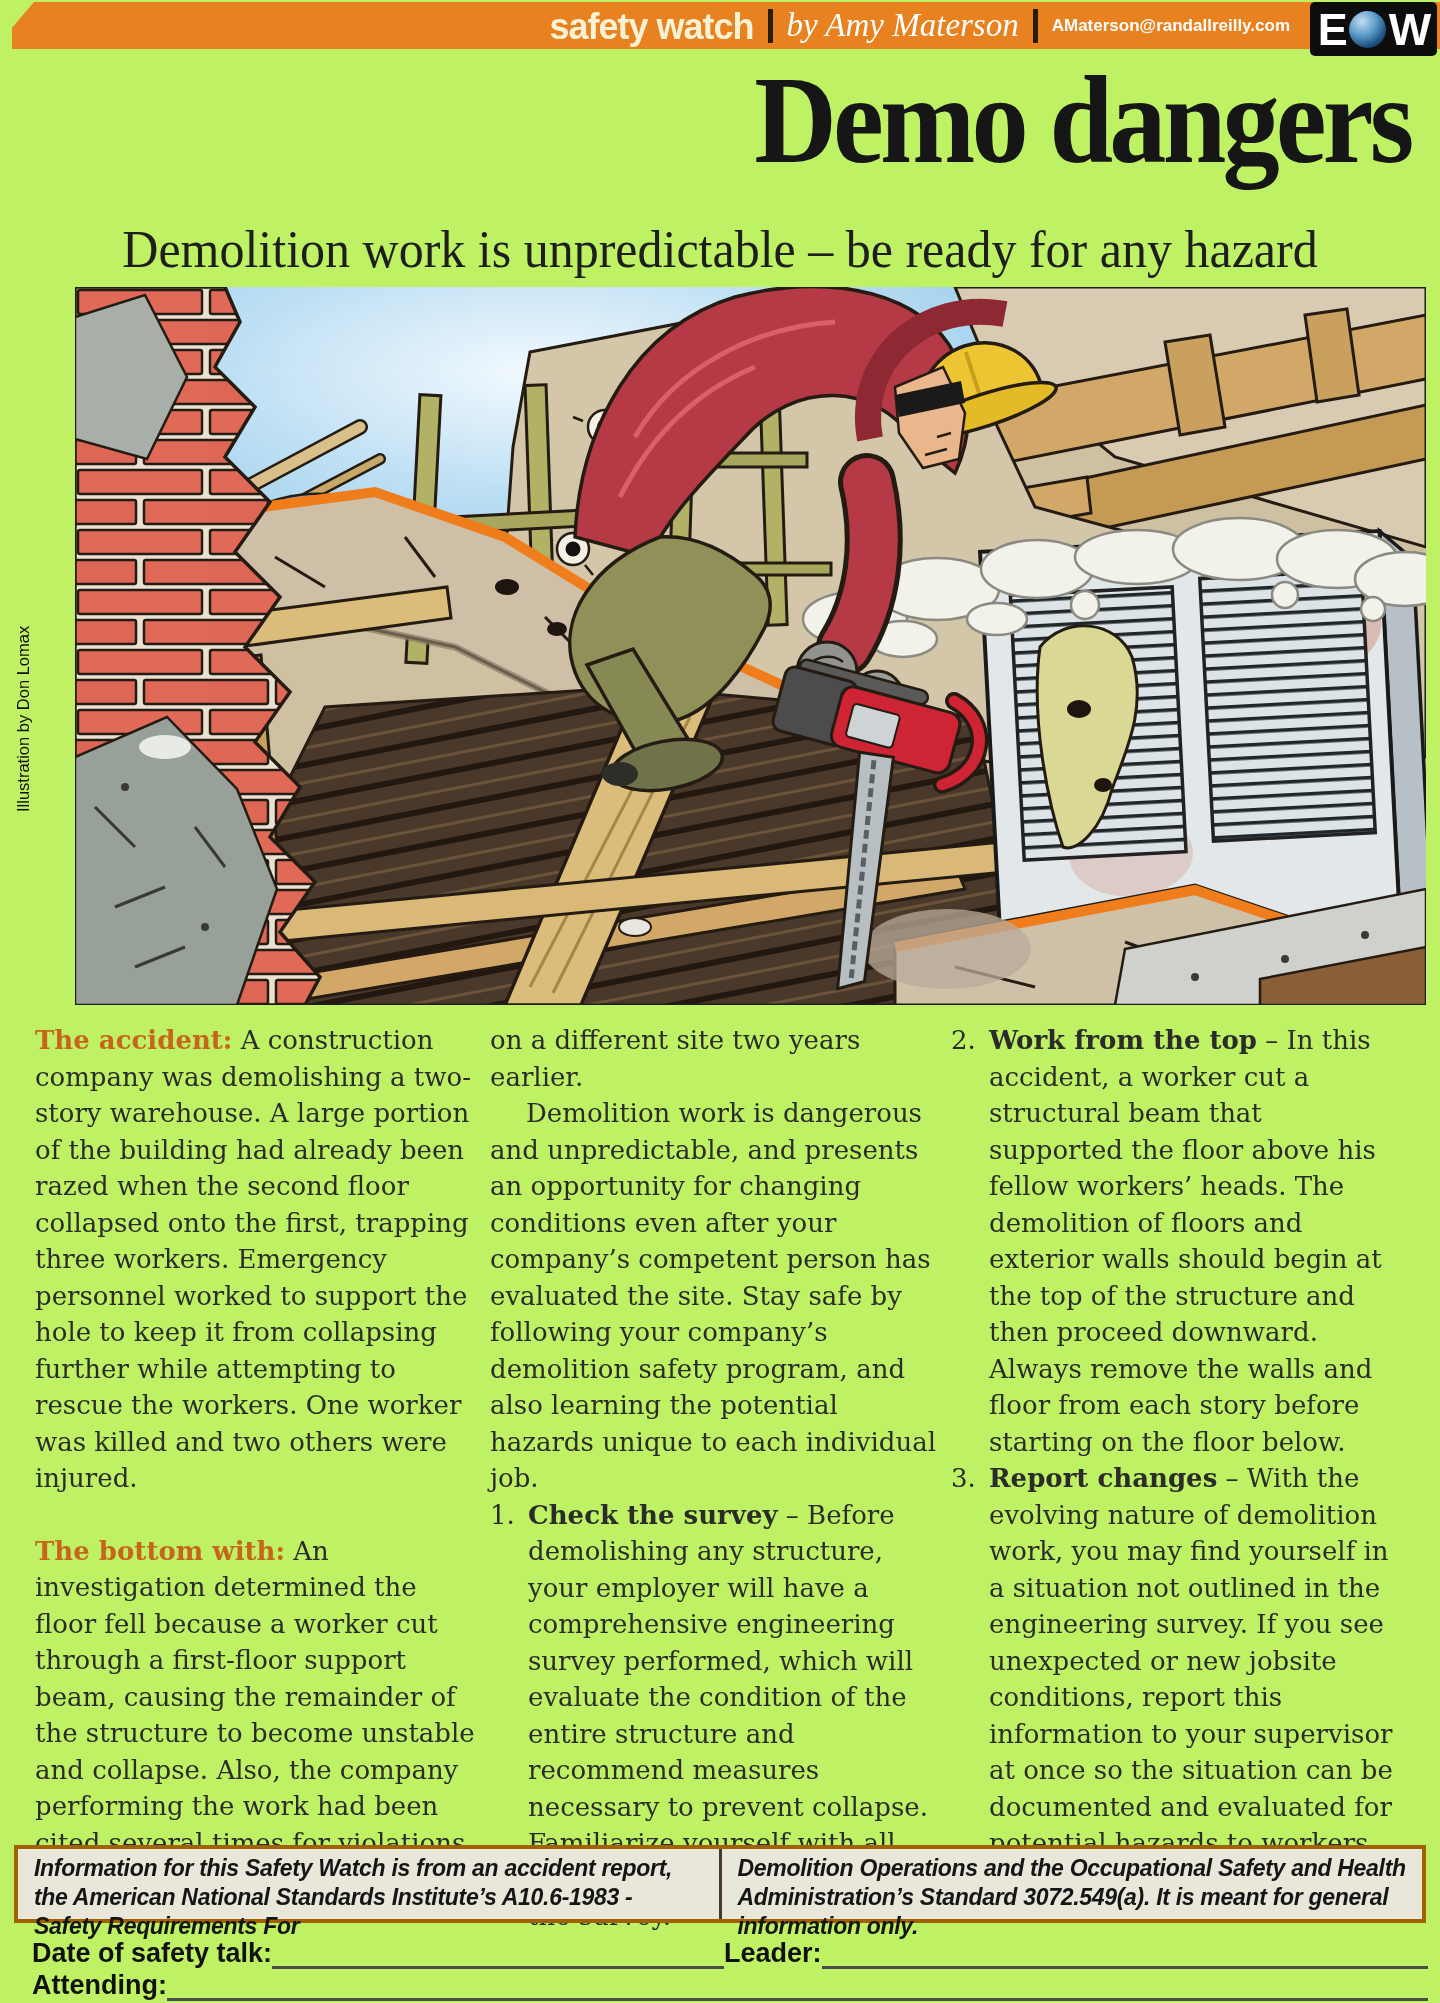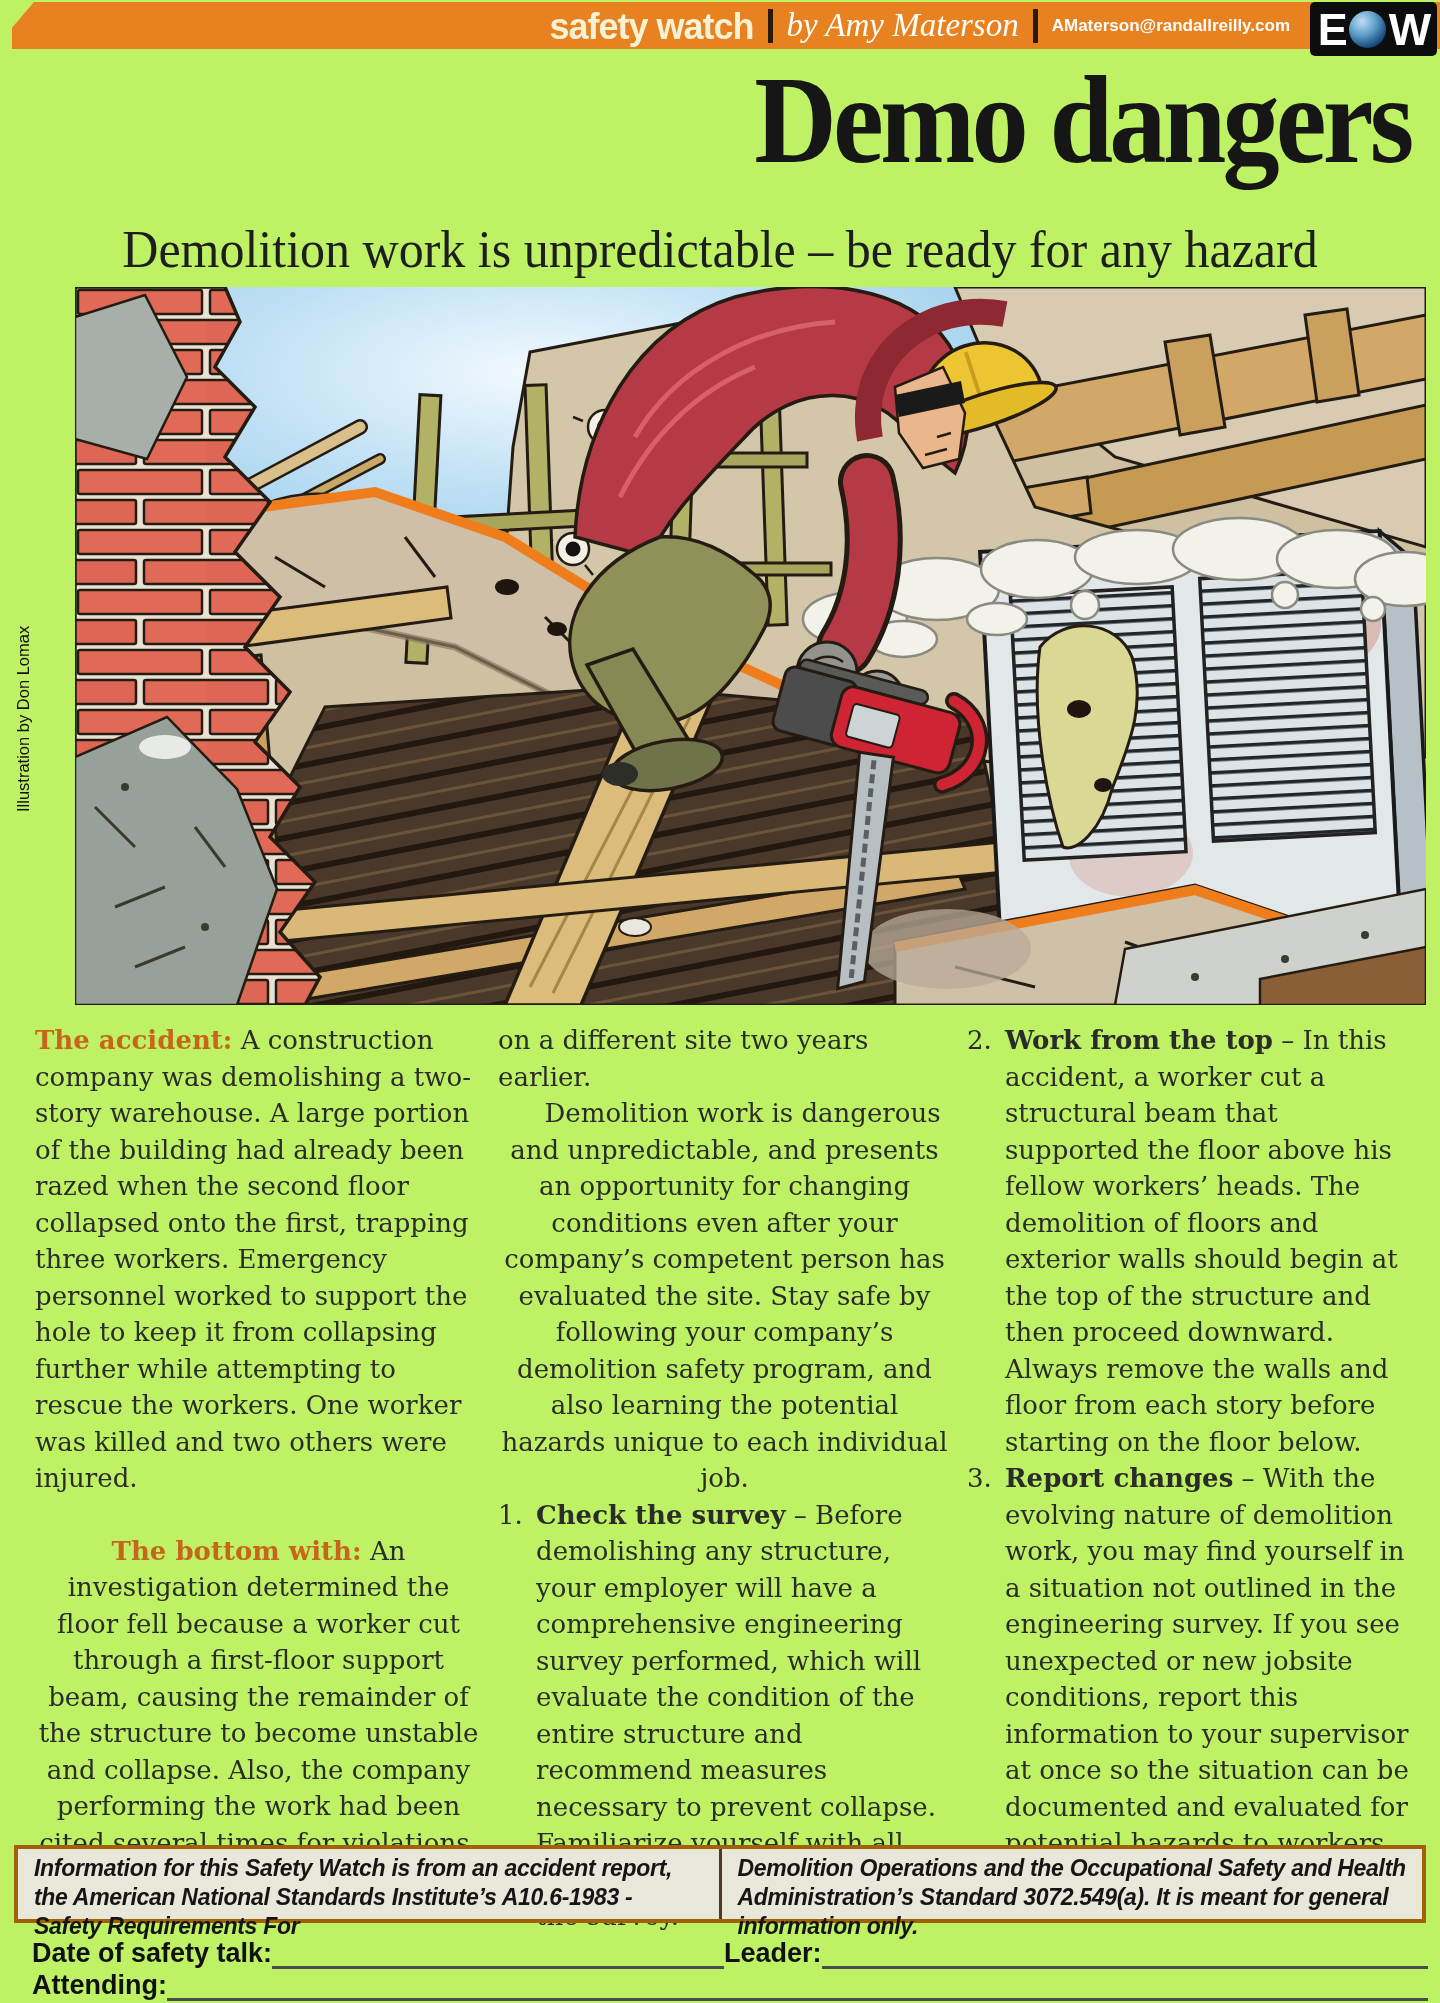--- a/index.html
+++ b/index.html
@@ -22,24 +22,24 @@
   .title{position:absolute;top:58px;right:30px;font-family:"Liberation Serif",serif;font-weight:bold;
          font-size:118px;line-height:1;color:#161616;letter-spacing:-4px;transform:scale(0.97,1.06);transform-origin:right top;}
   .subtitle{position:absolute;top:220px;left:20px;right:20px;text-align:center;
          font-family:"Liberation Serif",serif;font-size:50px;color:#1e1e1e;letter-spacing:0;transform:scaleY(1.04);}
   
   .illo-credit{position:absolute;left:14px;top:812px;transform:rotate(-90deg);transform-origin:0 0;
          font-size:16.5px;color:#111;white-space:nowrap;}
   .illo{position:absolute;left:75px;top:287px;width:1351px;height:718px;}
   
   .columns{position:absolute;left:35px;top:1022px;right:14px;display:grid;
-           grid-template-columns:447px 453px 453px;column-gap:16px;
+           grid-template-columns:447px 453px 453px;column-gap:8px;
            font-family:"DejaVu Serif","Liberation Serif",serif;font-size:26px;line-height:36.5px;color:#2b2b29;}
   .columns p{margin:0;}
-  .columns p + p{margin-top:36px;text-align:center;}
+  .columns p + p{margin-top:36px;}
   .lead-orange{color:#c8651c;font-weight:bold;}
   .indent{text-indent:36px;margin-top:0 !important;}
   .li{display:flex;margin-top:0;}
   .li .num{width:38px;flex-shrink:0;}
   .li .litext b{color:#2b2b29;}
   
   .disclaimer{position:absolute;left:14px;right:14px;top:1845px;height:78px;background:#e9e7d9;
       border:4px solid #a16207;display:flex;box-sizing:border-box;}
   .disc-cell{flex:1;padding:5px 14px 0 16px;font-weight:bold;font-style:italic;font-size:23px;
       line-height:29px;color:#151515;letter-spacing:-0.3px;}

